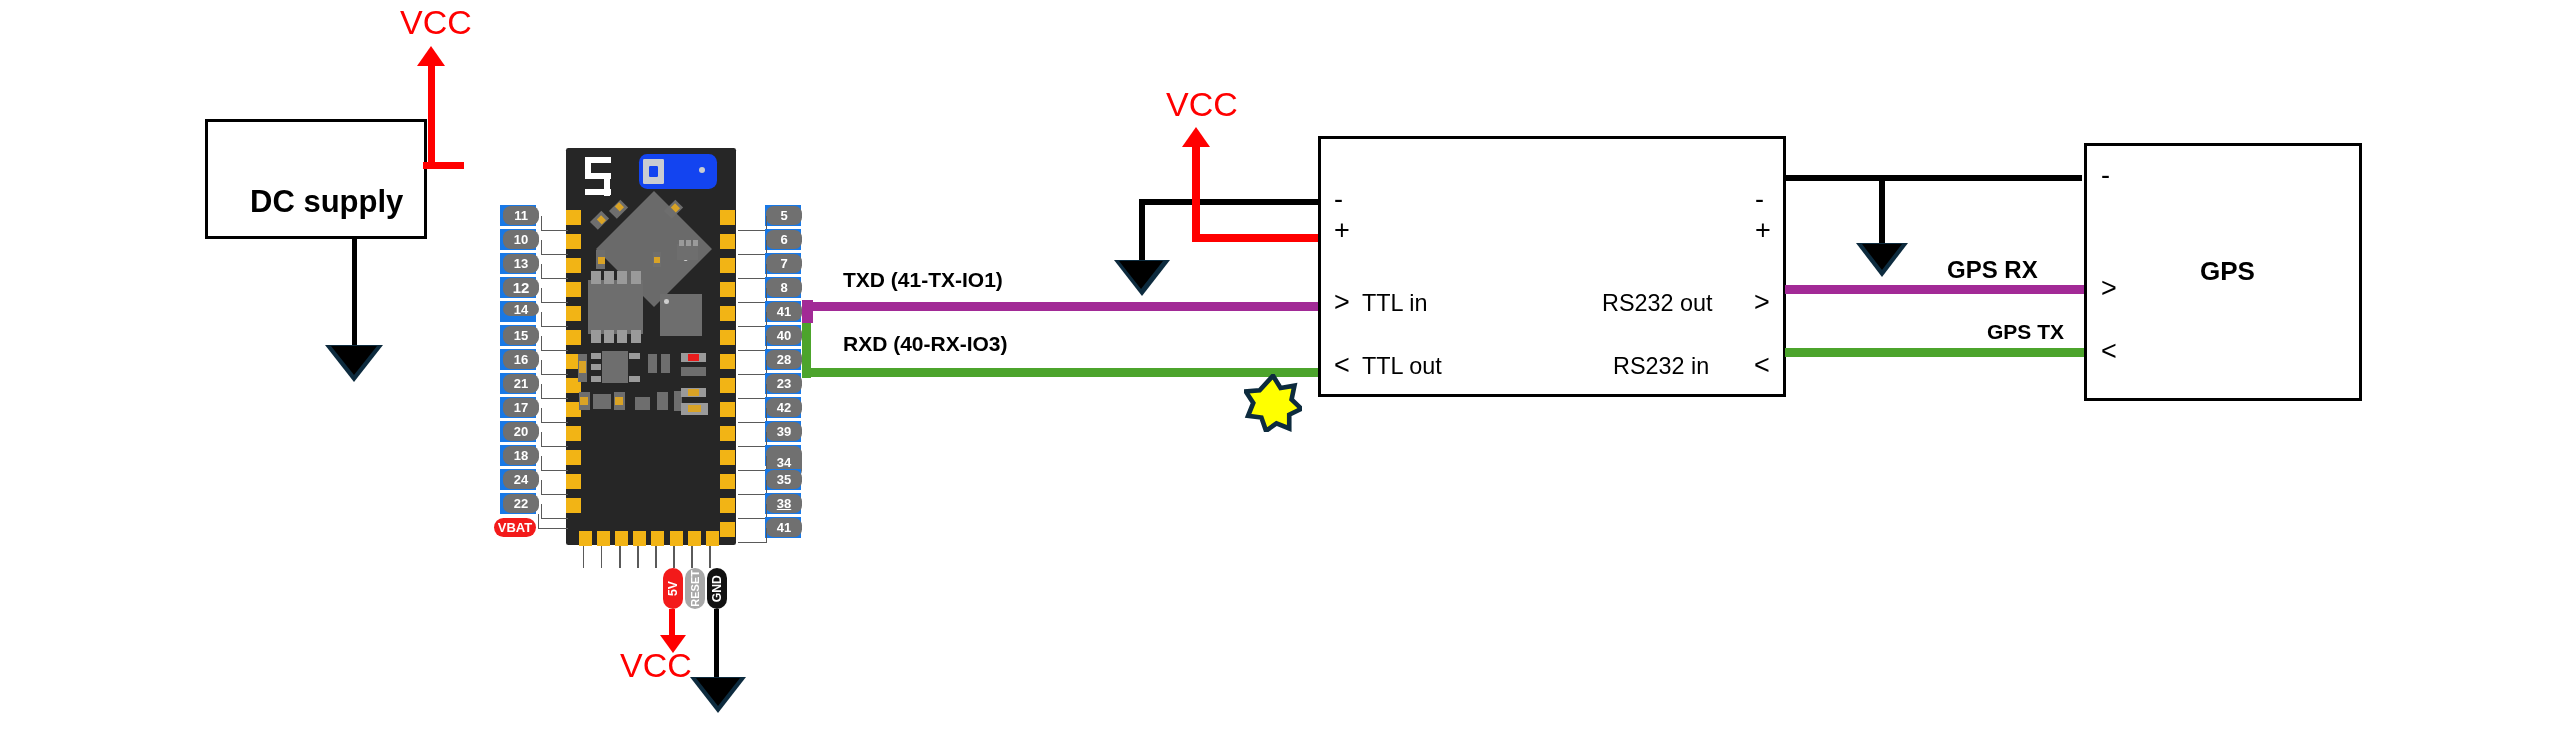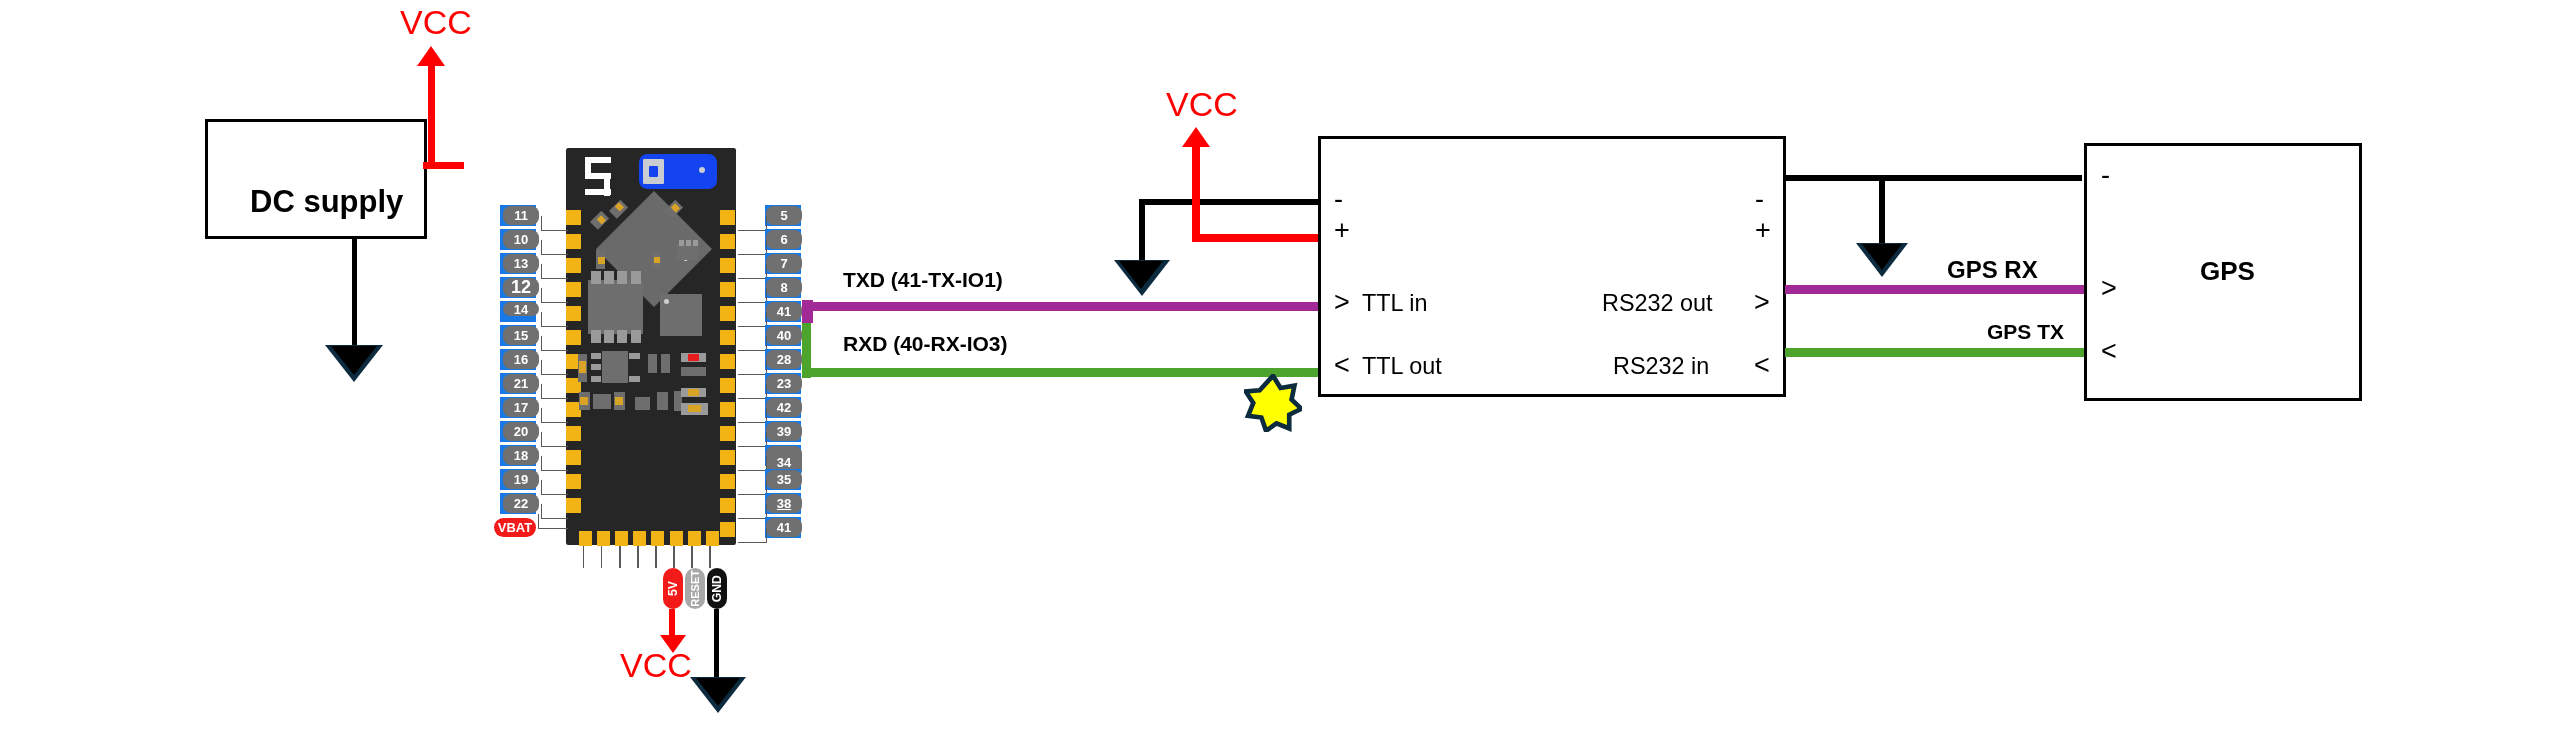--- a/index.html
+++ b/index.html
@@ -184,21 +184,21 @@
 
     <div class="pin-blue-bg" style="left:500px;top:229px;width:36px;height:21px;"></div>
     <div class="pin-cap pin-grey" style="left:503px;top:230px;width:36px;height:19px;font-size:13px;">10</div>
     <div class="leadline" style="left:541px;top:240px;width:26px;height:14px;"></div>
 
     <div class="pin-blue-bg" style="left:500px;top:253px;width:36px;height:21px;"></div>
     <div class="pin-cap pin-grey" style="left:503px;top:254px;width:36px;height:19px;font-size:13px;">13</div>
     <div class="leadline" style="left:541px;top:264px;width:26px;height:14px;"></div>
 
     <div class="pin-blue-bg" style="left:500px;top:277px;width:36px;height:21px;"></div>
-    <div class="pin-cap pin-grey" style="left:503px;top:278px;width:36px;height:19px;font-size:18px;">12</div>
+    <div class="pin-cap pin-grey" style="left:503px;top:278px;width:36px;height:19px;font-size:15px;">12</div>
     <div class="leadline" style="left:541px;top:288px;width:26px;height:14px;"></div>
 
     <div class="pin-blue-bg" style="left:500px;top:301px;width:36px;height:21px;"></div>
     <div class="pin-cap pin-grey" style="left:503px;top:302px;width:36px;height:14px;font-size:13px;text-align:center;">14</div>
     <div class="leadline" style="left:541px;top:312px;width:26px;height:14px;"></div>
 
     <div class="pin-blue-bg" style="left:500px;top:325px;width:36px;height:21px;"></div>
     <div class="pin-cap pin-grey" style="left:503px;top:326px;width:36px;height:19px;font-size:13px;">15</div>
     <div class="leadline" style="left:541px;top:336px;width:26px;height:14px;"></div>
 
@@ -216,21 +216,21 @@
 
     <div class="pin-blue-bg" style="left:500px;top:421px;width:36px;height:21px;"></div>
     <div class="pin-cap pin-grey" style="left:503px;top:422px;width:36px;height:19px;font-size:13px;">20</div>
     <div class="leadline" style="left:541px;top:432px;width:26px;height:14px;"></div>
 
     <div class="pin-blue-bg" style="left:500px;top:445px;width:36px;height:21px;"></div>
     <div class="pin-cap pin-grey" style="left:503px;top:446px;width:36px;height:19px;font-size:13px;">18</div>
     <div class="leadline" style="left:541px;top:456px;width:26px;height:14px;"></div>
 
     <div class="pin-blue-bg" style="left:500px;top:469px;width:36px;height:21px;"></div>
-    <div class="pin-cap pin-grey" style="left:503px;top:470px;width:36px;height:19px;font-size:13px;">19</div>
+    <div class="pin-cap pin-grey" style="left:503px;top:470px;width:36px;height:19px;font-size:13px;">24</div>
     <div class="leadline" style="left:541px;top:480px;width:26px;height:14px;"></div>
 
     <div class="pin-blue-bg" style="left:500px;top:493px;width:36px;height:21px;"></div>
     <div class="pin-cap pin-grey" style="left:503px;top:494px;width:36px;height:19px;font-size:13px;">22</div>
     <div class="leadline" style="left:541px;top:504px;width:26px;height:14px;"></div>
 
     <div class="pin-cap pin-red" style="left:494px;top:518px;width:42px;height:19px;font-size:13px;border-radius:9.4px;">VBAT</div>
     <div class="leadline" style="left:538px;top:514px;width:29px;height:14px;"></div>
   </div>
 

